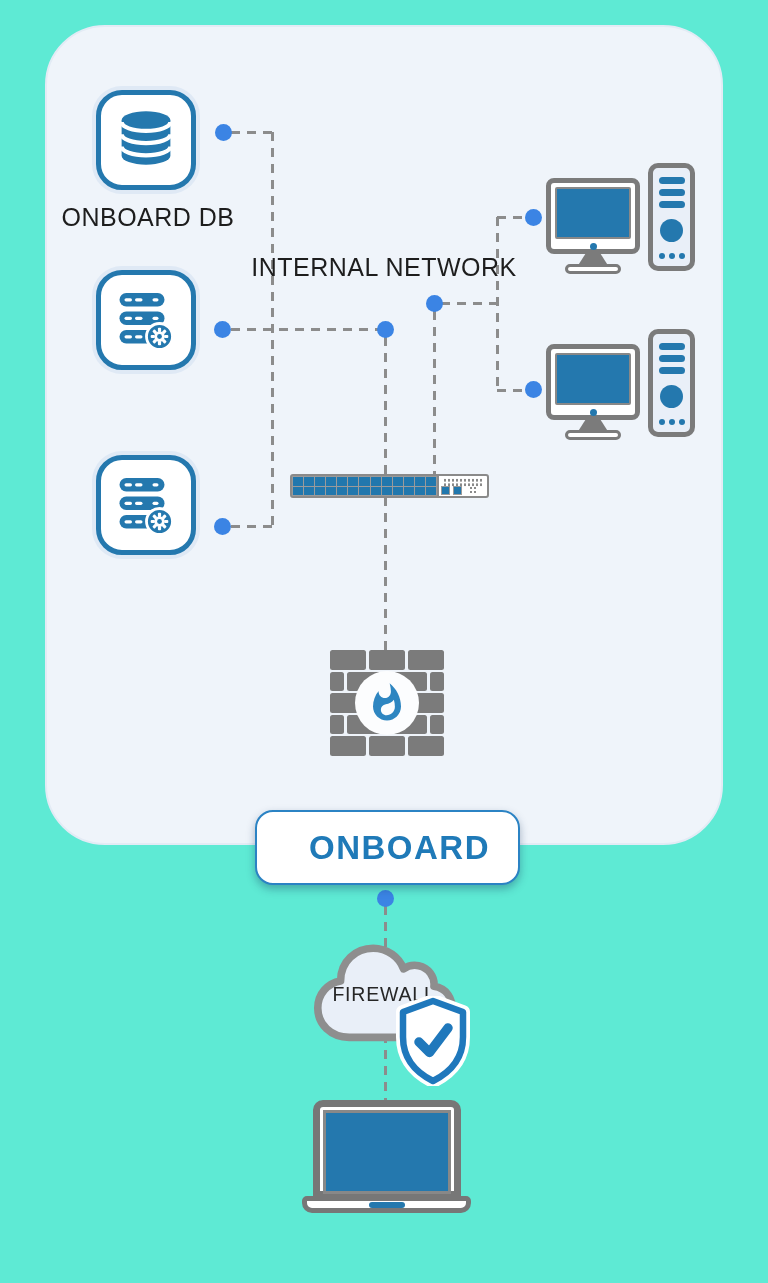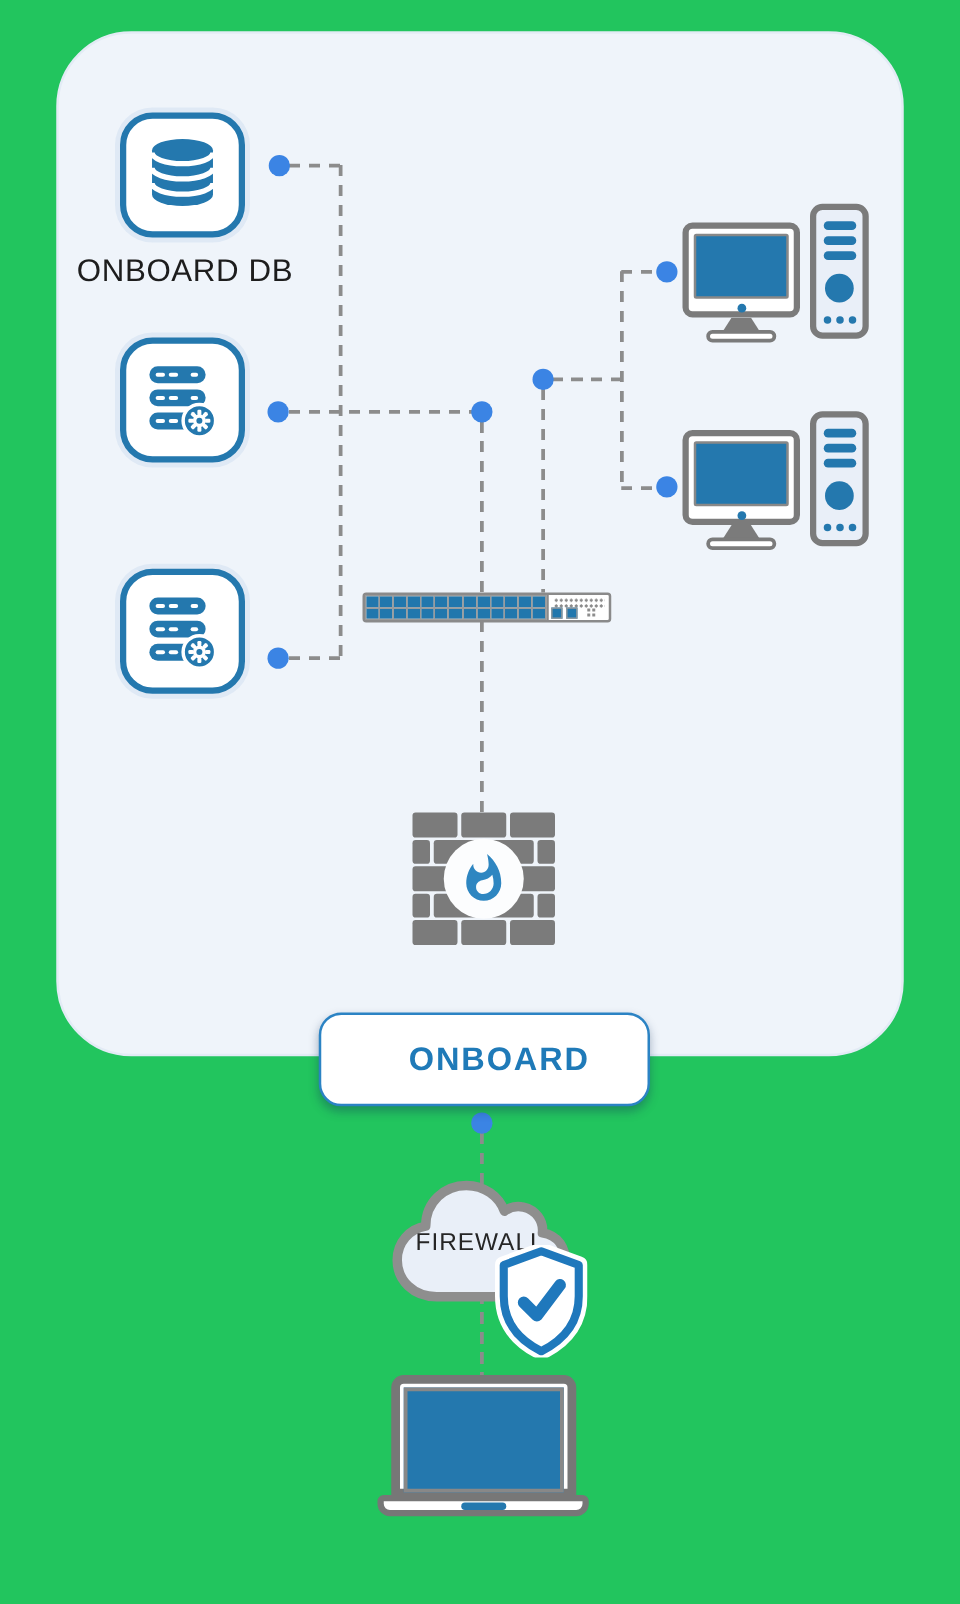--- a/index.html
+++ b/index.html
@@ -1,16 +1,16 @@
 <!DOCTYPE html>
 <html><head>
 <meta charset="utf-8">
 <style>
   html,body{margin:0;padding:0;background:#000;}
-  #canvas{position:relative;width:768px;height:1283px;background:#22c55e;overflow:hidden;
+  #canvas{position:relative;width:768px;height:1283px;background:#5eead4;overflow:hidden;
           font-family:"Liberation Sans","DejaVu Sans",sans-serif;}
 
   
   .panel{position:absolute;left:45px;top:25px;width:678px;height:820px;
          background:#eff4fa;border:2px solid #e3ebf5;border-radius:60px;box-sizing:border-box;}
 
   
   .lbl{position:absolute;transform:translateX(-50%);white-space:nowrap;color:#1d1d1d;
        font-size:25px;font-weight:500;letter-spacing:.5px;z-index:3;}
   .dot{position:absolute;width:17px;height:17px;border-radius:50%;background:#3b84e4;z-index:4;}
@@ -65,21 +65,21 @@
   .tower b:first-child{margin-top:9px;}
   .tower .big{width:23px;height:23px;border-radius:50%;background:#2478ae;margin-top:11px;}
   .tower .drow{display:flex;gap:4px;margin-top:11px;}
   .tower .drow u{display:block;width:6px;height:6px;border-radius:50%;background:#2478ae;}
 
   
   .onboard-box{position:absolute;left:255px;top:810px;width:265px;height:75px;background:#fff;
                border:2.5px solid #2b83c4;border-radius:18px;box-sizing:border-box;z-index:5;
                display:flex;align-items:center;justify-content:center;
                box-shadow:0 4px 8px rgba(20,50,90,.35);}
-  .onboard-box span{font-size:26px;font-weight:800;letter-spacing:1.5px;color:#1f7ab8;margin-left:24px;}
+  .onboard-box span{font-size:33px;font-weight:800;letter-spacing:1.5px;color:#1f7ab8;margin-left:24px;}
 
   
   .cloud{position:absolute;left:308px;top:936px;z-index:2;}
   .internet-lbl{position:absolute;left:384px;top:983px;transform:translateX(-50%);
                 font-size:19.5px;font-weight:500;letter-spacing:.8px;color:#262626;z-index:3;}
   .shield{position:absolute;left:396px;top:996px;z-index:4;}
   .lid{position:absolute;left:313px;top:1100px;width:148px;height:98px;background:#fff;
        border:7px solid #777;border-radius:10px 10px 0 0;box-sizing:border-box;z-index:2;}
   .lid .scr{margin:3px;height:78px;background:#2478ae;border:3px solid #888;box-sizing:content-box;}
   .lap-base{position:absolute;left:302px;top:1196px;width:169px;height:17px;background:#fff;
@@ -194,20 +194,21 @@
             <rect x="-1.6" y="-8.8" width="3.2" height="4.2" rx="1" transform="rotate(270)"></rect>
             <rect x="-1.6" y="-8.8" width="3.2" height="4.2" rx="1" transform="rotate(315)"></rect>
             <circle r="5.2"></circle>
           </g>
           <circle r="2.4" fill="#2478ae"></circle>
         </g>
       </svg>
     </span>
   </div>
 
+  <div class="lbl" style="left:384px;top:253px;">INTERNAL NETWORK</div>
 
   <div>
     <div class="tower" style="left:648px;top:163px;">
       <b></b>
         <b></b>
         <b></b>
         <span class="big"></span>
       <span class="drow">
           <u></u>
           <u></u>

